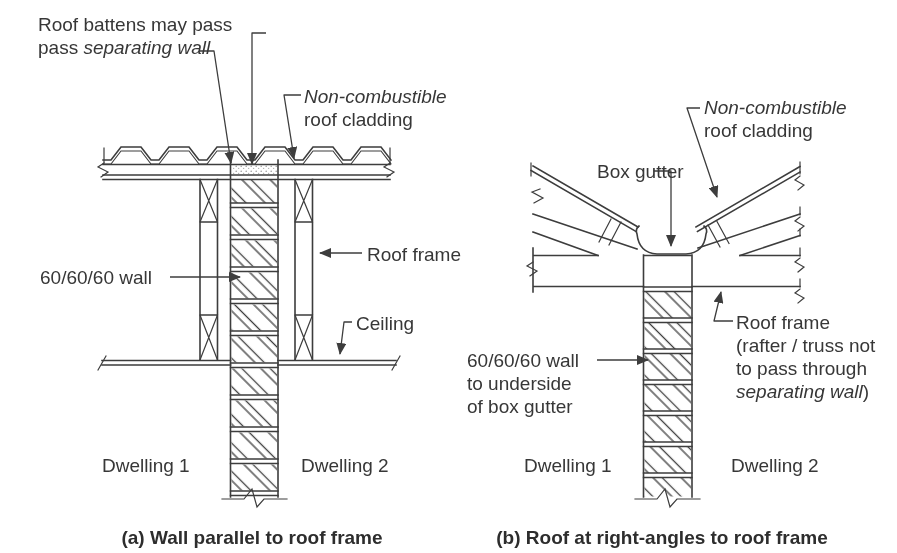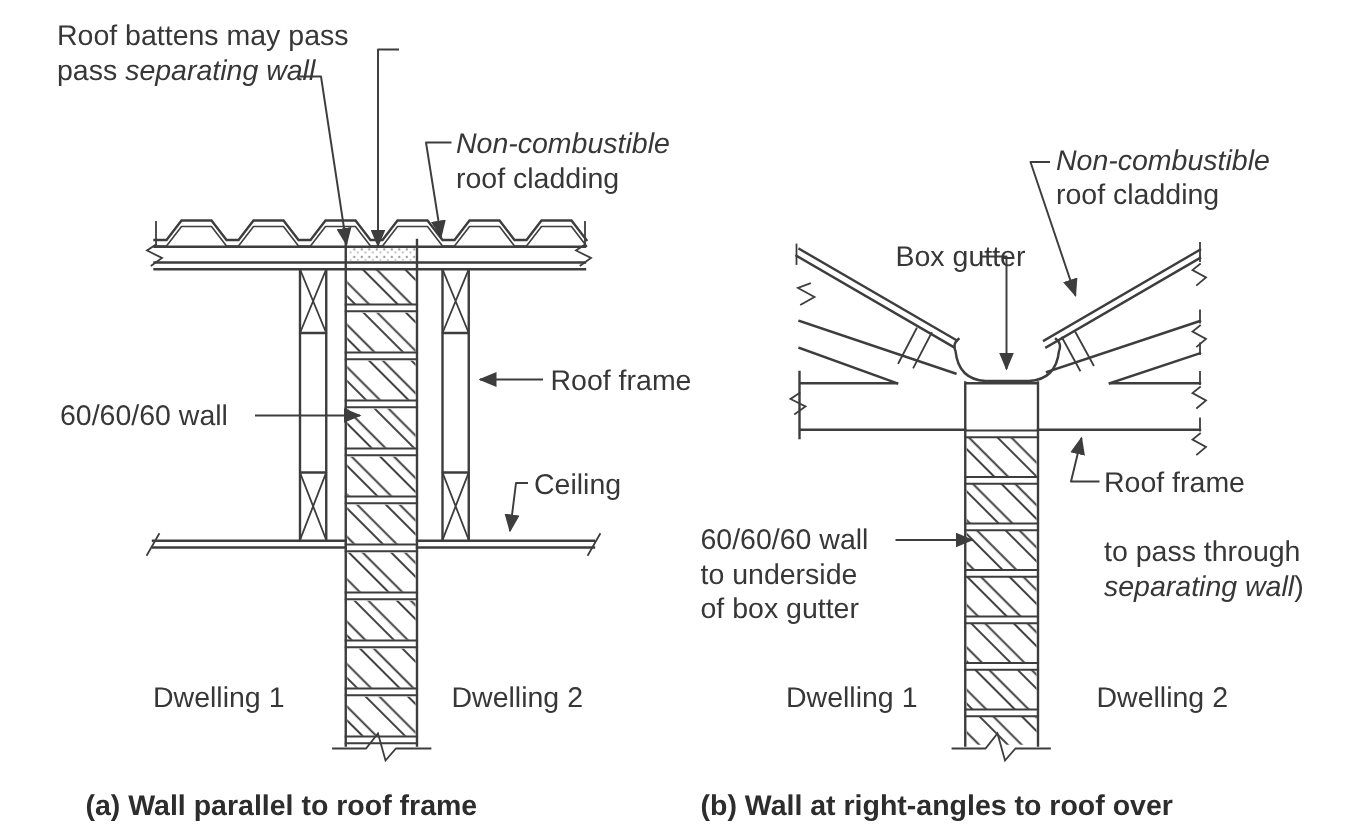--- a/index.html
+++ b/index.html
@@ -1,21 +1,21 @@
 <!DOCTYPE html>
 <html><head>
 <meta charset="utf-8">
 <style>
   html,body{margin:0;padding:0;background:#ffffff;}
   #figure{position:relative;width:897px;height:553px;background:#ffffff;overflow:hidden;
           font-family:"Liberation Sans","DejaVu Sans",sans-serif;}
   #linework{position:absolute;left:0;top:0;}
   .lbl{position:absolute;font-size:19px;line-height:23px;color:#373737;white-space:nowrap;}
   .lbl i{font-style:italic;}
-  .cap{position:absolute;font-size:19px;font-weight:700;color:#2d2d2d;text-align:left;width:390px;white-space:nowrap;}
+  .cap{position:absolute;font-size:19px;font-weight:700;color:#2d2d2d;text-align:center;width:390px;white-space:nowrap;}
 </style>
 </head>
 <body>
 
 <div id="figure">
 
 <svg id="linework" width="897" height="553" viewBox="0 0 897 553">
   <defs>
     <marker id="arr" viewBox="0 0 12 10" refX="11" refY="5" markerWidth="12" markerHeight="10" markerUnits="userSpaceOnUse" orient="auto">
       <path d="M0,0 L12,5 L0,10 Z" fill="#3d3d3d"></path>
@@ -179,32 +179,32 @@
 </div>
 
 <div class="lbl" style="left:467px;top:349px;">
   <span>60/60/60 wall</span><br>
   <span>to underside</span><br>
   <span>of box gutter</span>
 </div>
 
 <div class="lbl" style="left:736px;top:311px;">
   <span>Roof frame</span><br>
-  <br>
+  <span>(rafter / truss not</span><br>
   <span>to pass through</span><br>
   <i>separating wall</i><span>)</span>
 </div>
 
 <div class="lbl" style="left:524px;top:454px;">
   <span>Dwelling 1</span>
 </div>
 <div class="lbl" style="left:731px;top:454px;">
   <span>Dwelling 2</span>
 </div>
 
 <div class="cap" style="left:57px;top:527px;">
   <span>(a) Wall parallel to roof frame</span>
 </div>
 <div class="cap" style="left:467px;top:527px;">
-  <span>(b) Wall at right-angles to roof over</span>
+  <span>(b) Roof at right-angles to roof frame</span>
 </div>
 
 </div>
 
 </body></html>

